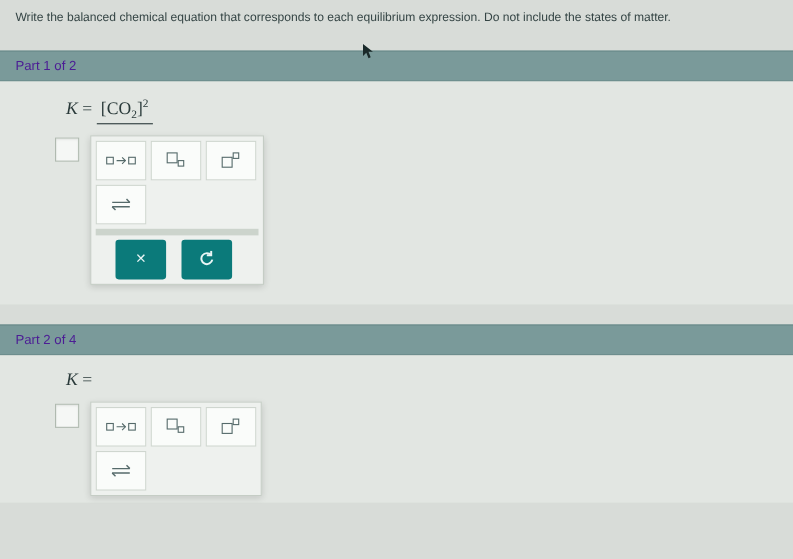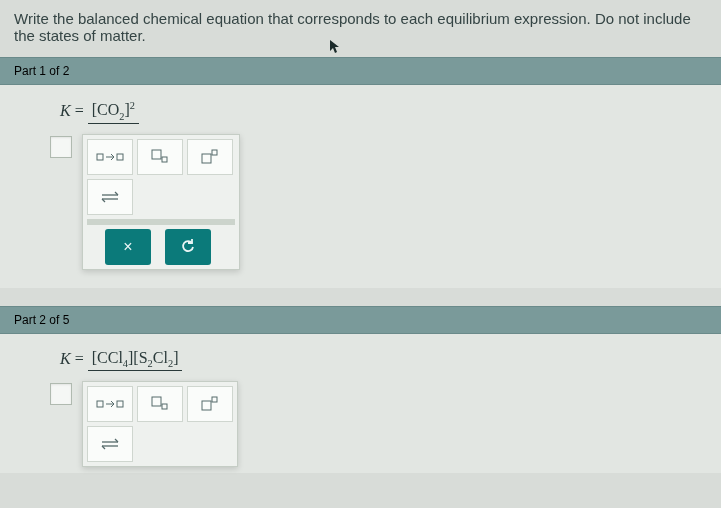--- a/index.html
+++ b/index.html
@@ -6,31 +6,31 @@
   body {
     width: 721px;
     height: 508px;
     background: #d8dcd8;
     font-family: Arial, Helvetica, sans-serif;
     color: #2a3a3a;
     overflow: hidden;
     position: relative;
   }
   .instruction {
-    padding: 10px 14px 13px;
-    font-size: 15px;
+    padding: 10px 14px 24px;
+    font-size: 11px;
     color: #354545;
   }
   .part-bar {
     background: #7a9a9a;
     height: 28px;
     display: flex;
     align-items: center;
     padding-left: 14px;
-    color: #000000;
+    color: #4c1d95;
     font-size: 12px;
     border-top: 1px solid #6a8a8a;
     border-bottom: 1px solid #6a8a8a;
   }
   .part-body {
     background: #e2e6e2;
     padding: 14px 50px 18px;
   }
   .eq {
     font-family: "Times New Roman", serif;
@@ -172,29 +172,28 @@
             </svg>
         </div>
       </div>
     </div>
   </div>
 </div>
 
 <div style="height:18px;background:#d8dcd8"></div>
 
 <div class="part-bar">
-  <span>Part 2 of 5</span>
+  <span>Part 2 of 4</span>
 </div>
 
 <div class="part-body" style="padding-bottom:6px">
   <div class="eq">
     <span>K</span>
     <span style="font-style:normal">=</span>
     <span class="frac">
-      <span class="num">[CCl<sub>4</sub>][S<sub>2</sub>Cl<sub>2</sub>]</span>
       <span class="line"></span>
     </span>
   </div>
 
   <div class="tool-row">
     <div class="checkbox"></div>
     <div class="palette">
       <div class="row">
         <div class="cell">
           <svg width="30" height="12" viewBox="0 0 30 12">

